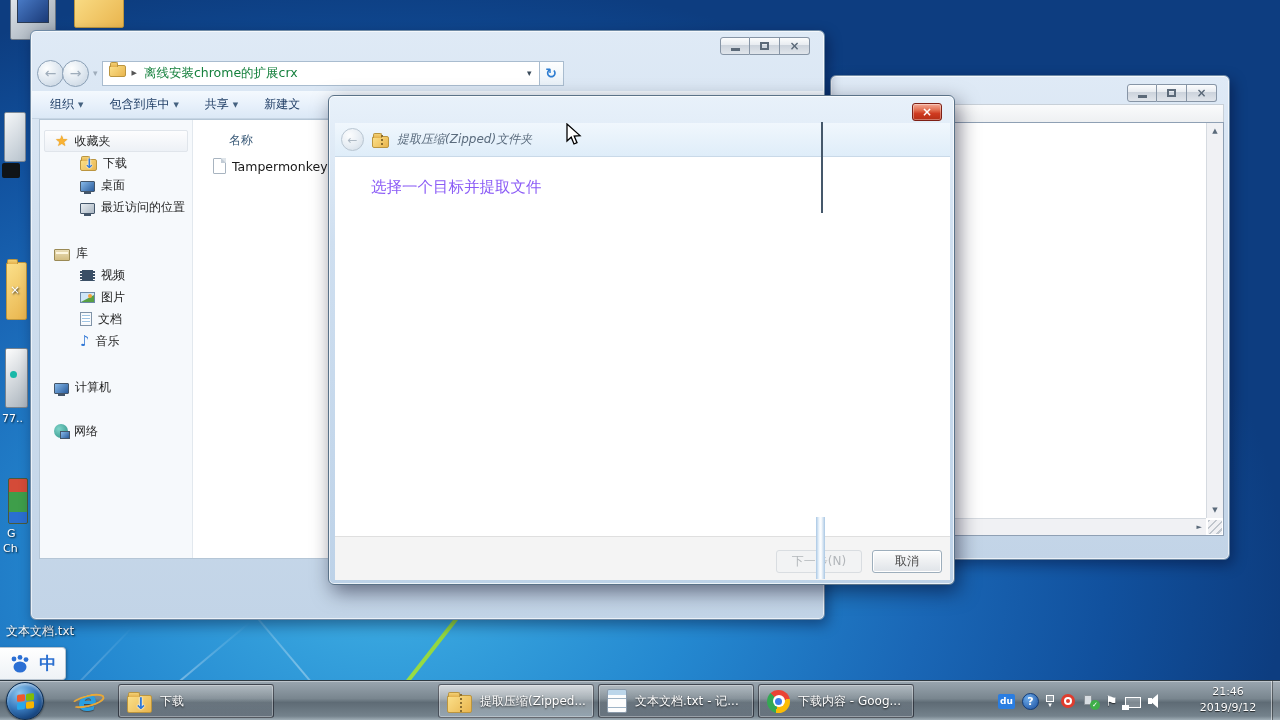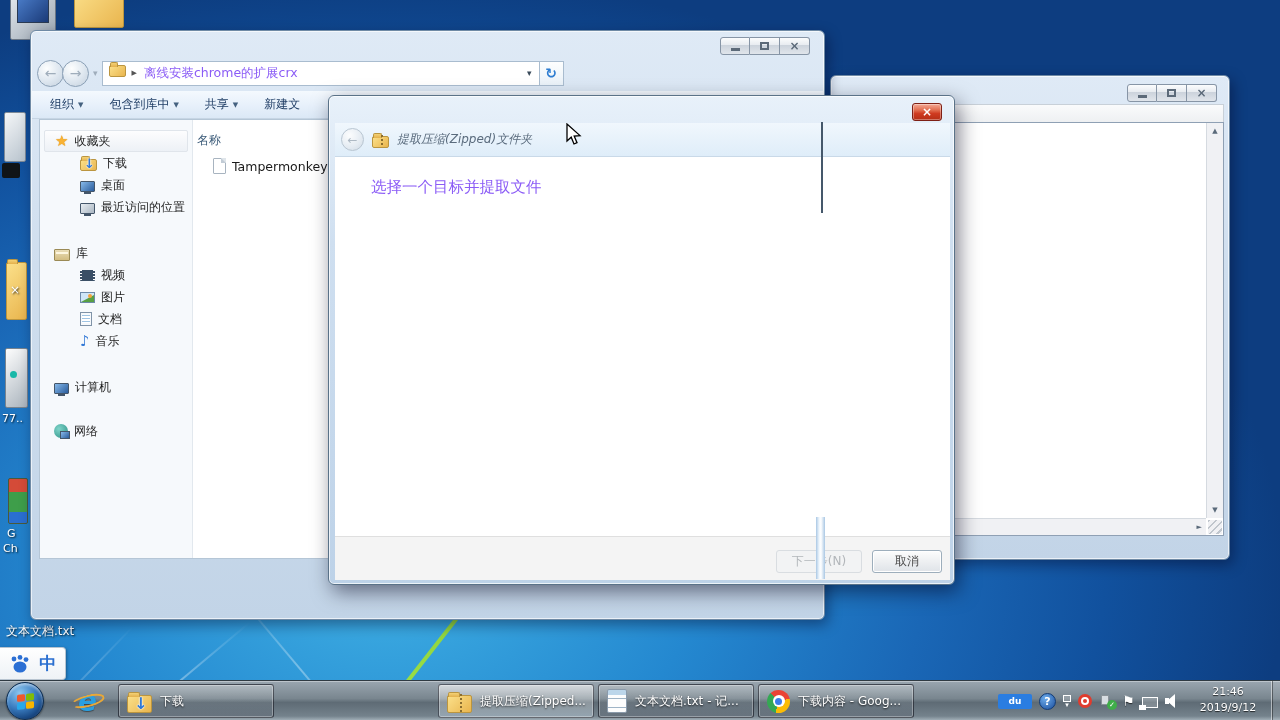--- a/index.html
+++ b/index.html
@@ -47,21 +47,21 @@
   .toolbar-row { position:absolute; left:1px; top:60px; width:calc(100% - 2px); height:28px; background:linear-gradient(#f4f9fe,#e8f1fb 50%,#dbe8f6); border-bottom:1px solid #c6d5e4; display:flex; align-items:center; gap:26px; padding-left:18px; }
   .tool-item { font-size:12px; color:#1e3c64; display:flex; align-items:center; gap:4px; }
   .tool-item .dd { font-size:7px; color:#44617f; }
   .ex-content { position:absolute; left:8px; top:88px; width:779px; height:440px; background:#fff; border:1px solid #b5c6d6; display:flex; }
   .sidebar { width:153px; background:#f6f9fc; border-right:1px solid #e2e8ee; padding-top:10px; font-size:12px; color:#1e1e1e; }
   .side-row { height:22px; display:flex; align-items:center; gap:6px; padding-left:14px; }
   .side-row.lvl2 { padding-left:40px; }
   .side-sect-gap { height:24px; }
   .fav-hl { background:linear-gradient(#fdfdfe,#edf1f6); border:1px solid #e0e5eb; border-radius:2px; margin:0 4px 0 4px; padding-left:10px; }
   .filepane { flex:1; position:relative; background:#fff; }
-  .colhdr { position:absolute; left:4px; top:12px; font-size:12px; color:#3a5a78; }
+  .colhdr { position:absolute; left:36px; top:12px; font-size:12px; color:#3a5a78; }
   .filerow { position:absolute; left:20px; top:38px; display:flex; align-items:center; gap:6px; font-size:12.5px; color:#1a1a1a; }
   .statusbar { position:absolute; left:1px; bottom:8px; width:calc(100% - 2px); height:54px; background:linear-gradient(#f2f6fb,#e4ecf5); border-top:1px solid #ccd6e3; }
   .statusbar .bigfolder { position:absolute; left:22px; top:5px; }
   .statusbar .cnt { position:absolute; left:85px; top:16px; font-size:12.5px; color:#3c3c3c; }
 
   
   .folder { position:relative; background:linear-gradient(135deg,#fbe08a,#e9b54e); border:1px solid #bb953f; border-radius:2px; }
   .folder::before { content:""; position:absolute; top:-4px; left:0px; width:45%; height:4px; background:linear-gradient(#f4d276,#e3b04c); border:1px solid #bb953f; border-bottom:none; border-radius:2px 2px 0 0; }
   .fold16 { width:17px; height:12px; margin-top:4px; }
   .fold24 { width:25px; height:18px; margin-top:5px; }
@@ -131,21 +131,21 @@
   #ie-ic .ring { position:absolute; left:-1px; top:10px; width:34px; height:12px; border:2.5px solid #e8a838; border-radius:50%; transform:rotate(-14deg); border-left-color:transparent; }
   .tbtn { position:absolute; top:3px; width:156px; height:34px; border:1px solid rgba(0,0,10,.5); border-radius:3px;
     background:linear-gradient(rgba(255,255,255,.28), rgba(255,255,255,.08) 50%, rgba(0,0,20,.12)); box-shadow:inset 0 0 0 1px rgba(255,255,255,.3);
     display:flex; align-items:center; gap:8px; padding-left:8px; color:#fff; font-size:12px; text-shadow:0 1px 2px rgba(0,0,0,.8); }
   .tbtn.active { background:linear-gradient(rgba(255,255,255,.6), rgba(255,255,255,.3) 50%, rgba(205,225,240,.35)); }
   .np-ic { width:20px; height:24px; background:#fdfdfd; border:1px solid #8a9aaa; border-radius:2px; background-image:linear-gradient(#bcd6ea 0 5px, rgba(0,0,0,0) 5px), repeating-linear-gradient(180deg, rgba(0,0,0,0) 0 8px, #9fb4c6 8px 9px); }
   .chrome-ic { width:23px; height:23px; border-radius:50%; background:conic-gradient(from -45deg, #ea4335 0deg 120deg, #fbbc05 120deg 240deg, #34a853 240deg 360deg); position:relative; }
   .chrome-ic::before { content:""; position:absolute; left:5.5px; top:5.5px; width:12px; height:12px; border-radius:50%; background:#fff; }
   .chrome-ic::after { content:""; position:absolute; left:8px; top:8px; width:7px; height:7px; border-radius:50%; background:#3b7de8; }
   #tray { position:absolute; left:998px; top:0; height:40px; display:flex; align-items:center; gap:7px; }
-  .du-badge { width:34px; height:15px; background:#2a7de1; border-radius:2px; color:#fff; font-size:9px; font-weight:bold; text-align:center; line-height:15px; }
+  .du-badge { width:17px; height:15px; background:#2a7de1; border-radius:2px; color:#fff; font-size:9px; font-weight:bold; text-align:center; line-height:15px; }
   .help-ic { width:17px; height:17px; border-radius:50%; background:radial-gradient(circle at 35% 30%, #6cacec, #1c4e9c); border:1px solid #123c77; color:#fff; font-size:11px; font-weight:bold; text-align:center; line-height:15px; }
   .hid-ic { display:flex; flex-direction:column; align-items:center; }
   .hid-ic .win { width:8px; height:7px; border:1px solid #fff; background:rgba(255,255,255,.2); }
   .hid-ic .chev { color:#fff; font-size:7px; line-height:6px; }
   .rec-ic { width:14px; height:14px; border-radius:50%; background:#fff; border:3px solid #e03c2e; position:relative; }
   .rec-ic::after { content:""; position:absolute; left:2px; top:2px; width:4px; height:4px; border-radius:50%; background:#e03c2e; }
   .usb-ic { position:relative; width:16px; height:16px; }
   .usb-ic .plug { position:absolute; left:2px; top:2px; width:8px; height:10px; background:#d8dde2; border:1px solid #8a9298; border-radius:1px; }
   .usb-ic .chk { position:absolute; right:-2px; bottom:-1px; width:10px; height:10px; border-radius:50%; background:#3fae49; color:#fff; font-size:7px; line-height:10px; text-align:center; }
   .flag-ic { font-size:14px; color:#fff; text-shadow:0 1px 1px rgba(0,0,0,.6); }
@@ -236,21 +236,21 @@
     <div class="navcircle" style="margin-left:6px;">
         <span>←</span>
       </div>
     <div class="navcircle" style="margin-left:-2px;">
         <span>→</span>
       </div>
     <span style="color:#9fadbb; font-size:9px; margin:0 4px;">▾</span>
     <div class="addrbar" style="width:438px;">
       <span class="folder fold16" style="margin:0 6px 4px 6px;"></span>
       <span style="font-size:7px; color:#555; margin-right:7px;">▶</span>
-      <span style="font-size:12.5px; color:#8b5cf6; flex:1;">离线安装chrome的扩展crx</span>
+      <span style="font-size:12.5px; color:#15803d; flex:1;">离线安装chrome的扩展crx</span>
       <span style="color:#3a4a5a; font-size:9px; margin-right:7px;">▾</span>
     </div>
     <div style="width:24px; height:25px; border:1px solid #a9bccf; border-left:none; background:linear-gradient(#fdfefe,#e9f1f8); text-align:center;">
       <span style="color:#2e7dd1; font-size:14px; font-weight:bold; line-height:23px;">↻</span>
     </div>
   </div>
 
   <div class="toolbar-row">
     <span class="tool-item">
         <span>组织</span>

